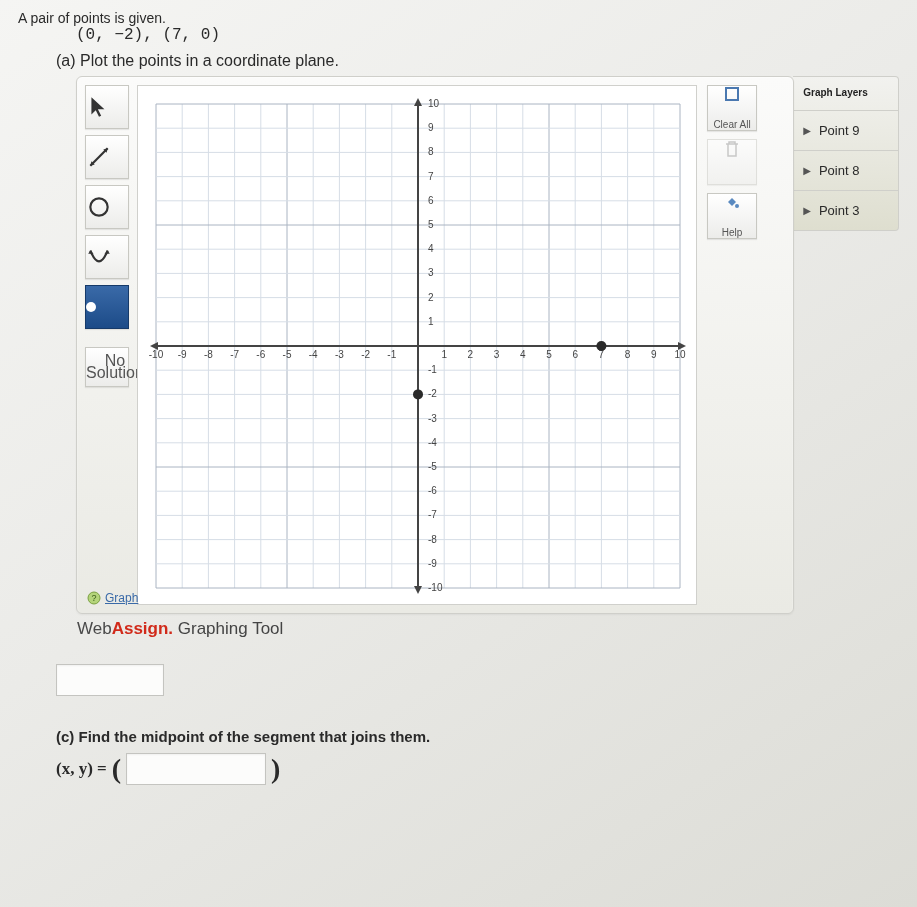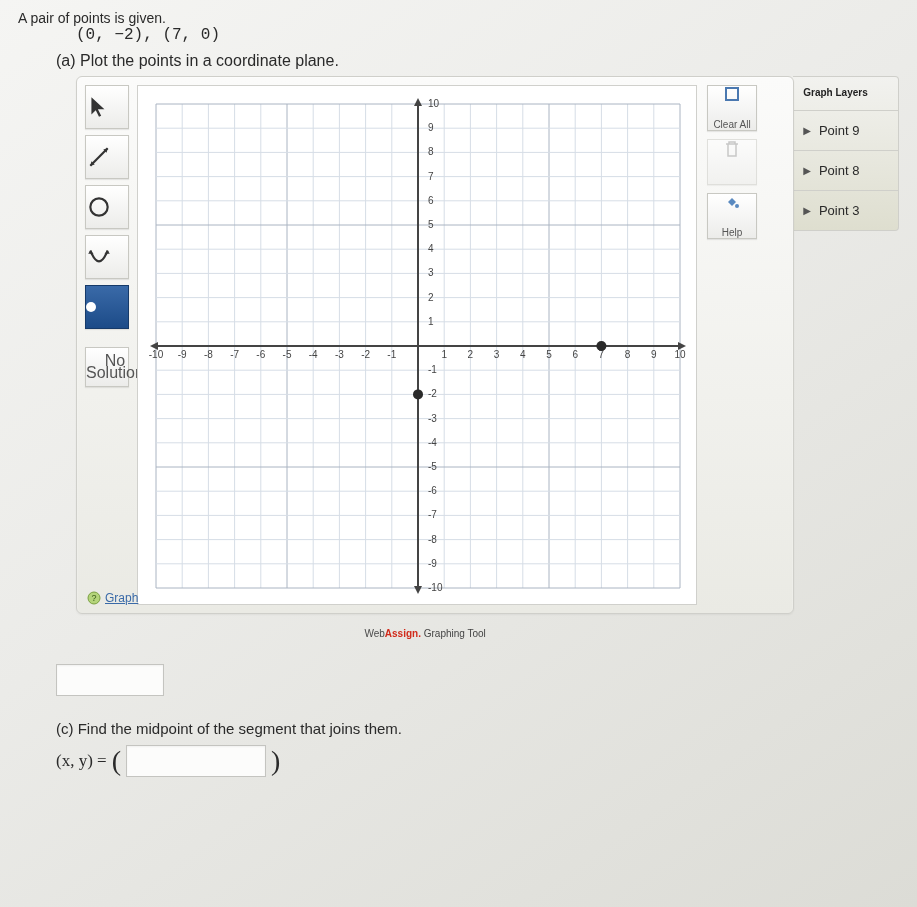--- a/index.html
+++ b/index.html
@@ -46,22 +46,22 @@
     background: linear-gradient(#3a6aa8,#1c4b88);
     border-color:#163a69;
   }
   .tool-btn.selected .dot { background:#fff; border-color:#fff;}
   .no-sol { width:44px; height:40px; line-height:12px; font-size:16px; }
   .graph-area { position: relative; width: 560px; height: 520px; background:#fff; border:1px solid #d0d0cc; }
   .right-tools { width: 58px; display:flex; flex-direction:column; gap:8px; align-items:center; }
   .action-btn { width:50px; height:46px; font-size:10px; flex-direction:column; gap:3px;}
   .graph-footer {
     position:absolute; bottom:-26px; left:0; right:4px;
-    text-align: center; padding-right: 16px;
-    font-size: 10px; color:#444;
+    text-align: left; padding-right: 16px;
+    font-size: 17px; color:#444;
   }
   .graph-footer .wa { color:#4a4a4a; }
   .graph-footer .assign { color:#d12a1a; font-weight:bold; }
   .help-wrap { position:absolute; bottom:8px; left:10px; display:flex; align-items:center; gap:4px; font-size:12px; color:#3a6aa8;}
   .layers-panel {
     margin-left: -1px;
     width: 109px;
     background: linear-gradient(#f2f2ef,#dedecf);
     border: 1px solid #cfcfca;
     border-left:none;
@@ -76,21 +76,21 @@
     cursor:pointer;
   }
   .caret { font-size:10px; color:#555;}
   .input-rect {
     width:108px; height:32px;
     border:1px solid #c4c4c0;
     background:#fcfcfb;
     box-shadow: inset 0 1px 2px rgba(0,0,0,0.05);
   }
   .section-b, .section-c { margin-left:38px; margin-top:50px;}
-  .section-c { margin-top:24px;}
+  .section-c { margin-top:32px;font-weight:bold;}
   .answer-row { margin-top:8px; margin-left:0; display:flex; align-items:center; gap:5px; font-family:'Times New Roman',serif; font-size:17px;}
   .paren { font-size:28px; font-family:'Times New Roman',serif; line-height:1;}
   .grid-line { stroke:#d6dde6; stroke-width:1; }
   .grid-line-major { stroke:#aab4c2; stroke-width:1; }
   .axis { stroke:#444; stroke-width:2;}
   .tick-label { font-size:10px; fill:#444; }
   .plot-dot { fill:#2a2a2a; }
   .svg-tool { width:26px; height:26px;}
 </style>
 </head>

